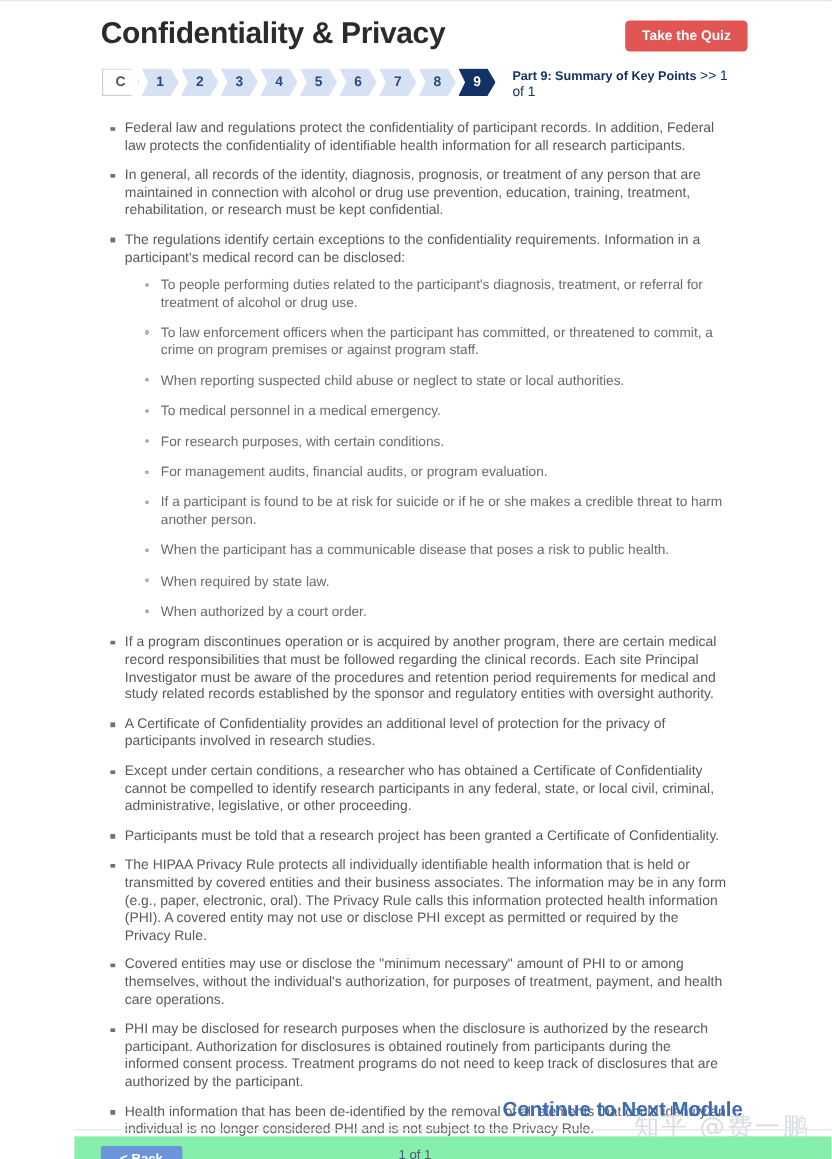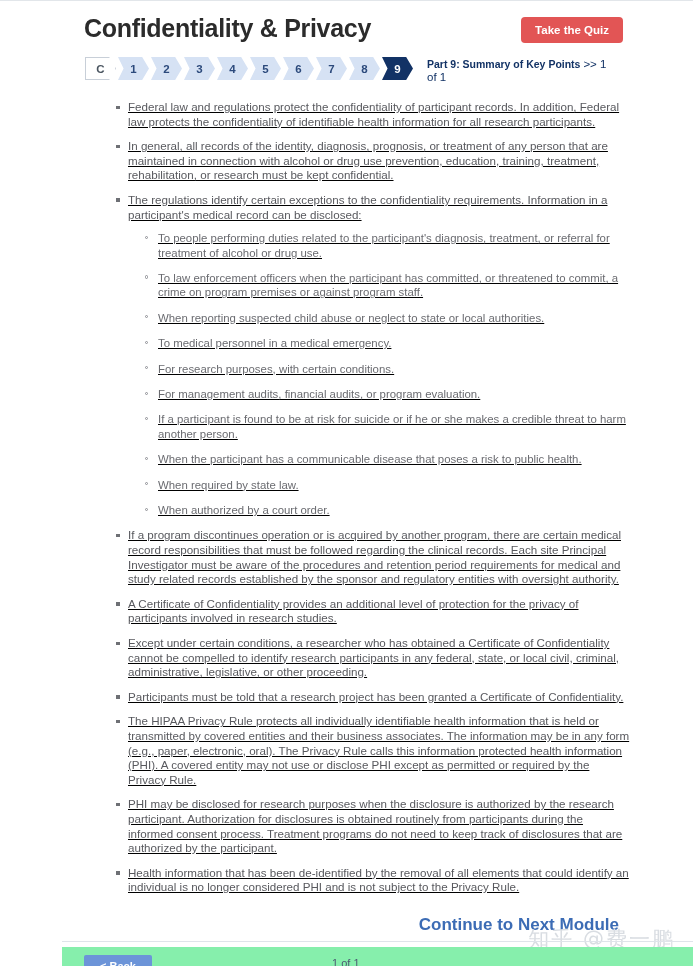--- a/index.html
+++ b/index.html
@@ -115,23 +115,22 @@
   }
   .part-label .part-count {
     font-weight: normal;
     font-size: 11.5px;
   }
 
   
   .content {
     position: absolute;
     top: 100px;
-    left: 110px;
+    left: 86px;
     width: 520px;
-    text-decoration: underline;
   }
   ul.outer {
     margin: 0;
     padding: 0 0 0 18px;
     list-style: none;
   }
   ul.outer > li {
     position: relative;
     font-size: 11.6px;
     line-height: 14.6px;
@@ -285,20 +284,21 @@
             <li>If a participant is found to be at risk for suicide or if he or she makes a credible threat to harm another person.</li>
             <li>When the participant has a communicable disease that poses a risk to public health.</li>
             <li>When required by state law.</li>
             <li>When authorized by a court order.</li>
           </ul></li>
         <li><span>If a program discontinues operation or is acquired by another program, there are certain medical record responsibilities that must be followed regarding the clinical records. Each site Principal Investigator must be aware of the procedures and retention period requirements for medical and study related records established by the sponsor and regulatory entities with oversight authority.</span></li>
         <li><span>A Certificate of Confidentiality provides an additional level of protection for the privacy of participants involved in research studies.</span></li>
         <li><span>Except under certain conditions, a researcher who has obtained a Certificate of Confidentiality cannot be compelled to identify research participants in any federal, state, or local civil, criminal, administrative, legislative, or other proceeding.</span></li>
         <li><span>Participants must be told that a research project has been granted a Certificate of Confidentiality.</span></li>
         <li><span>The HIPAA Privacy Rule protects all individually identifiable health information that is held or transmitted by covered entities and their business associates. The information may be in any form (e.g., paper, electronic, oral). The Privacy Rule calls this information protected health information (PHI). A covered entity may not use or disclose PHI except as permitted or required by the Privacy Rule.</span></li>
+        <li><span>Covered entities may use or disclose the "minimum necessary" amount of PHI to or among themselves, without the individual's authorization, for purposes of treatment, payment, and health care operations.</span></li>
         <li><span>PHI may be disclosed for research purposes when the disclosure is authorized by the research participant. Authorization for disclosures is obtained routinely from participants during the informed consent process. Treatment programs do not need to keep track of disclosures that are authorized by the participant.</span></li>
         <li><span>Health information that has been de-identified by the removal of all elements that could identify an individual is no longer considered PHI and is not subject to the Privacy Rule.</span></li>
       </ul>
   </div>
 
   <a class="continue-link">Continue to Next Module</a>
 
   <div class="watermark">知乎 @费一鹏</div>
 
   <div class="footer-rule"></div>

